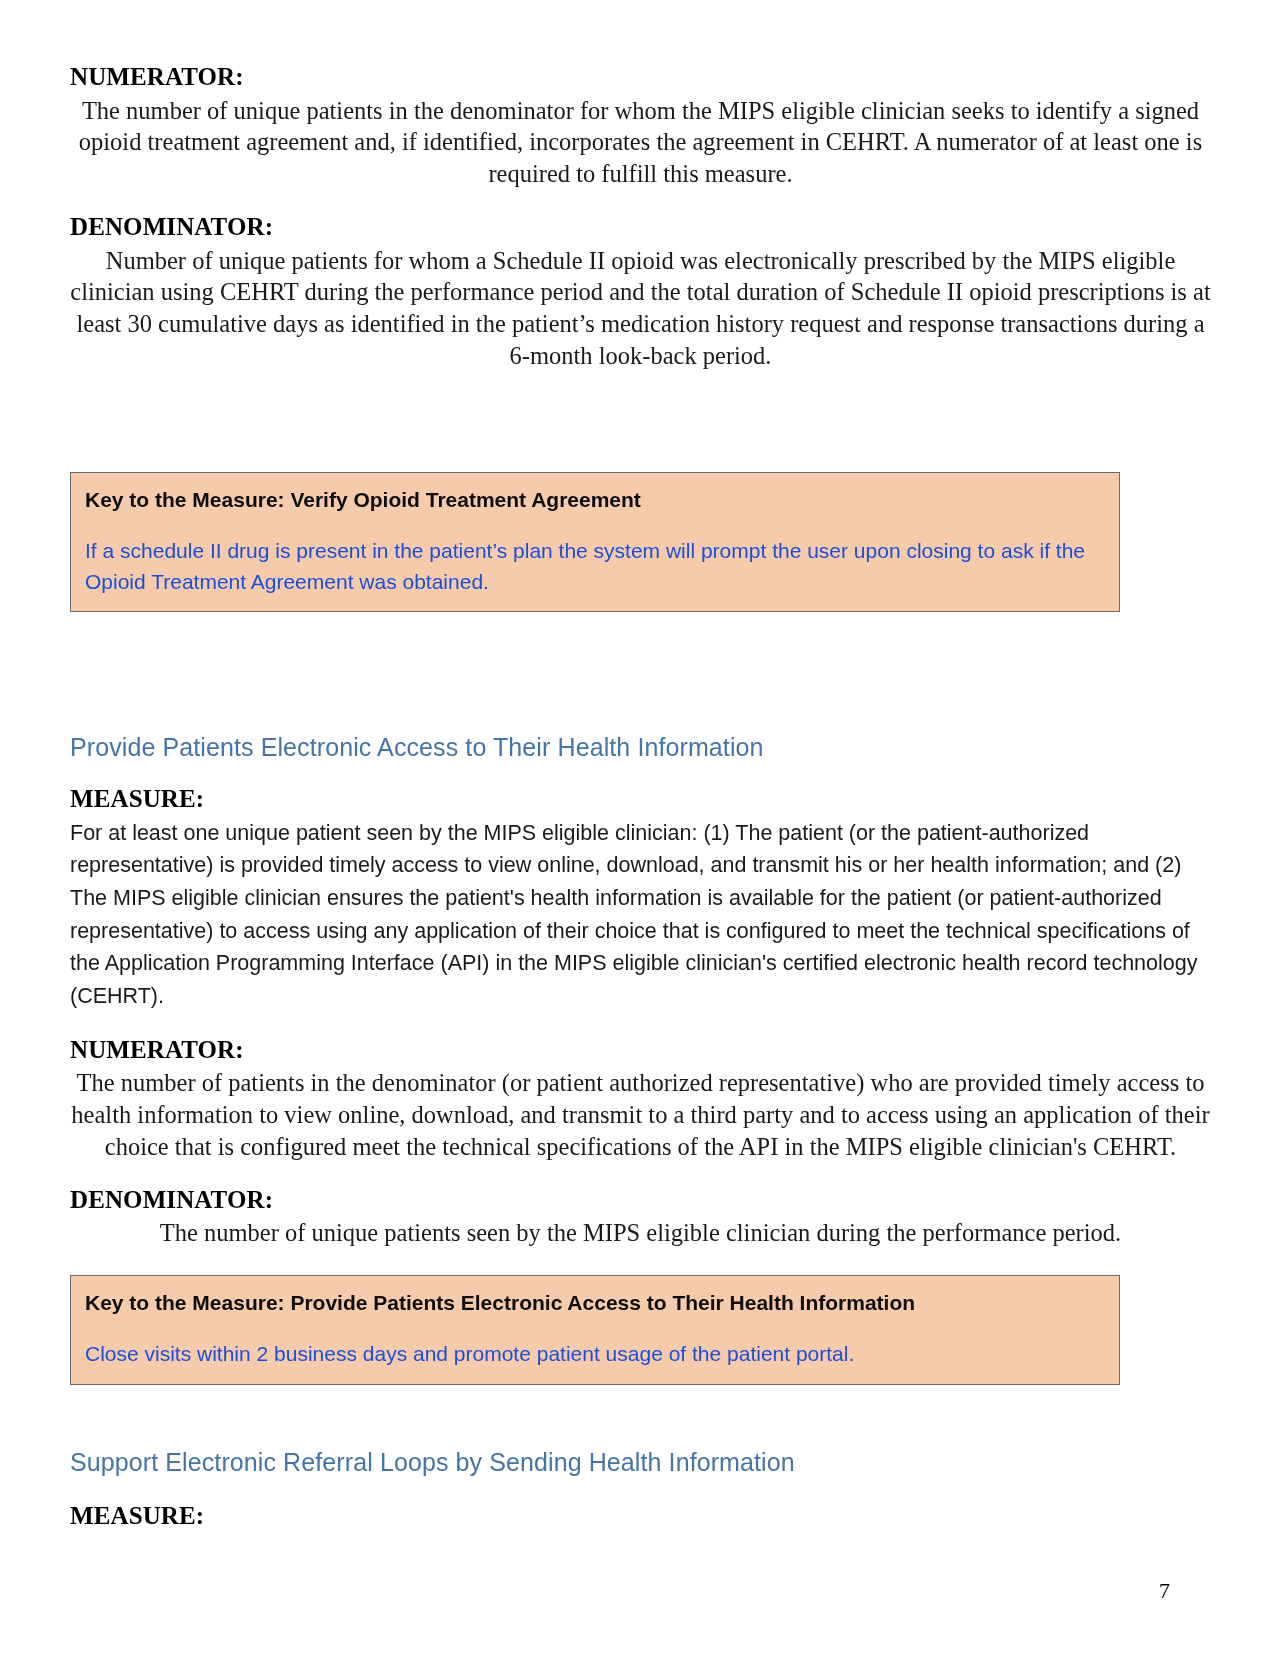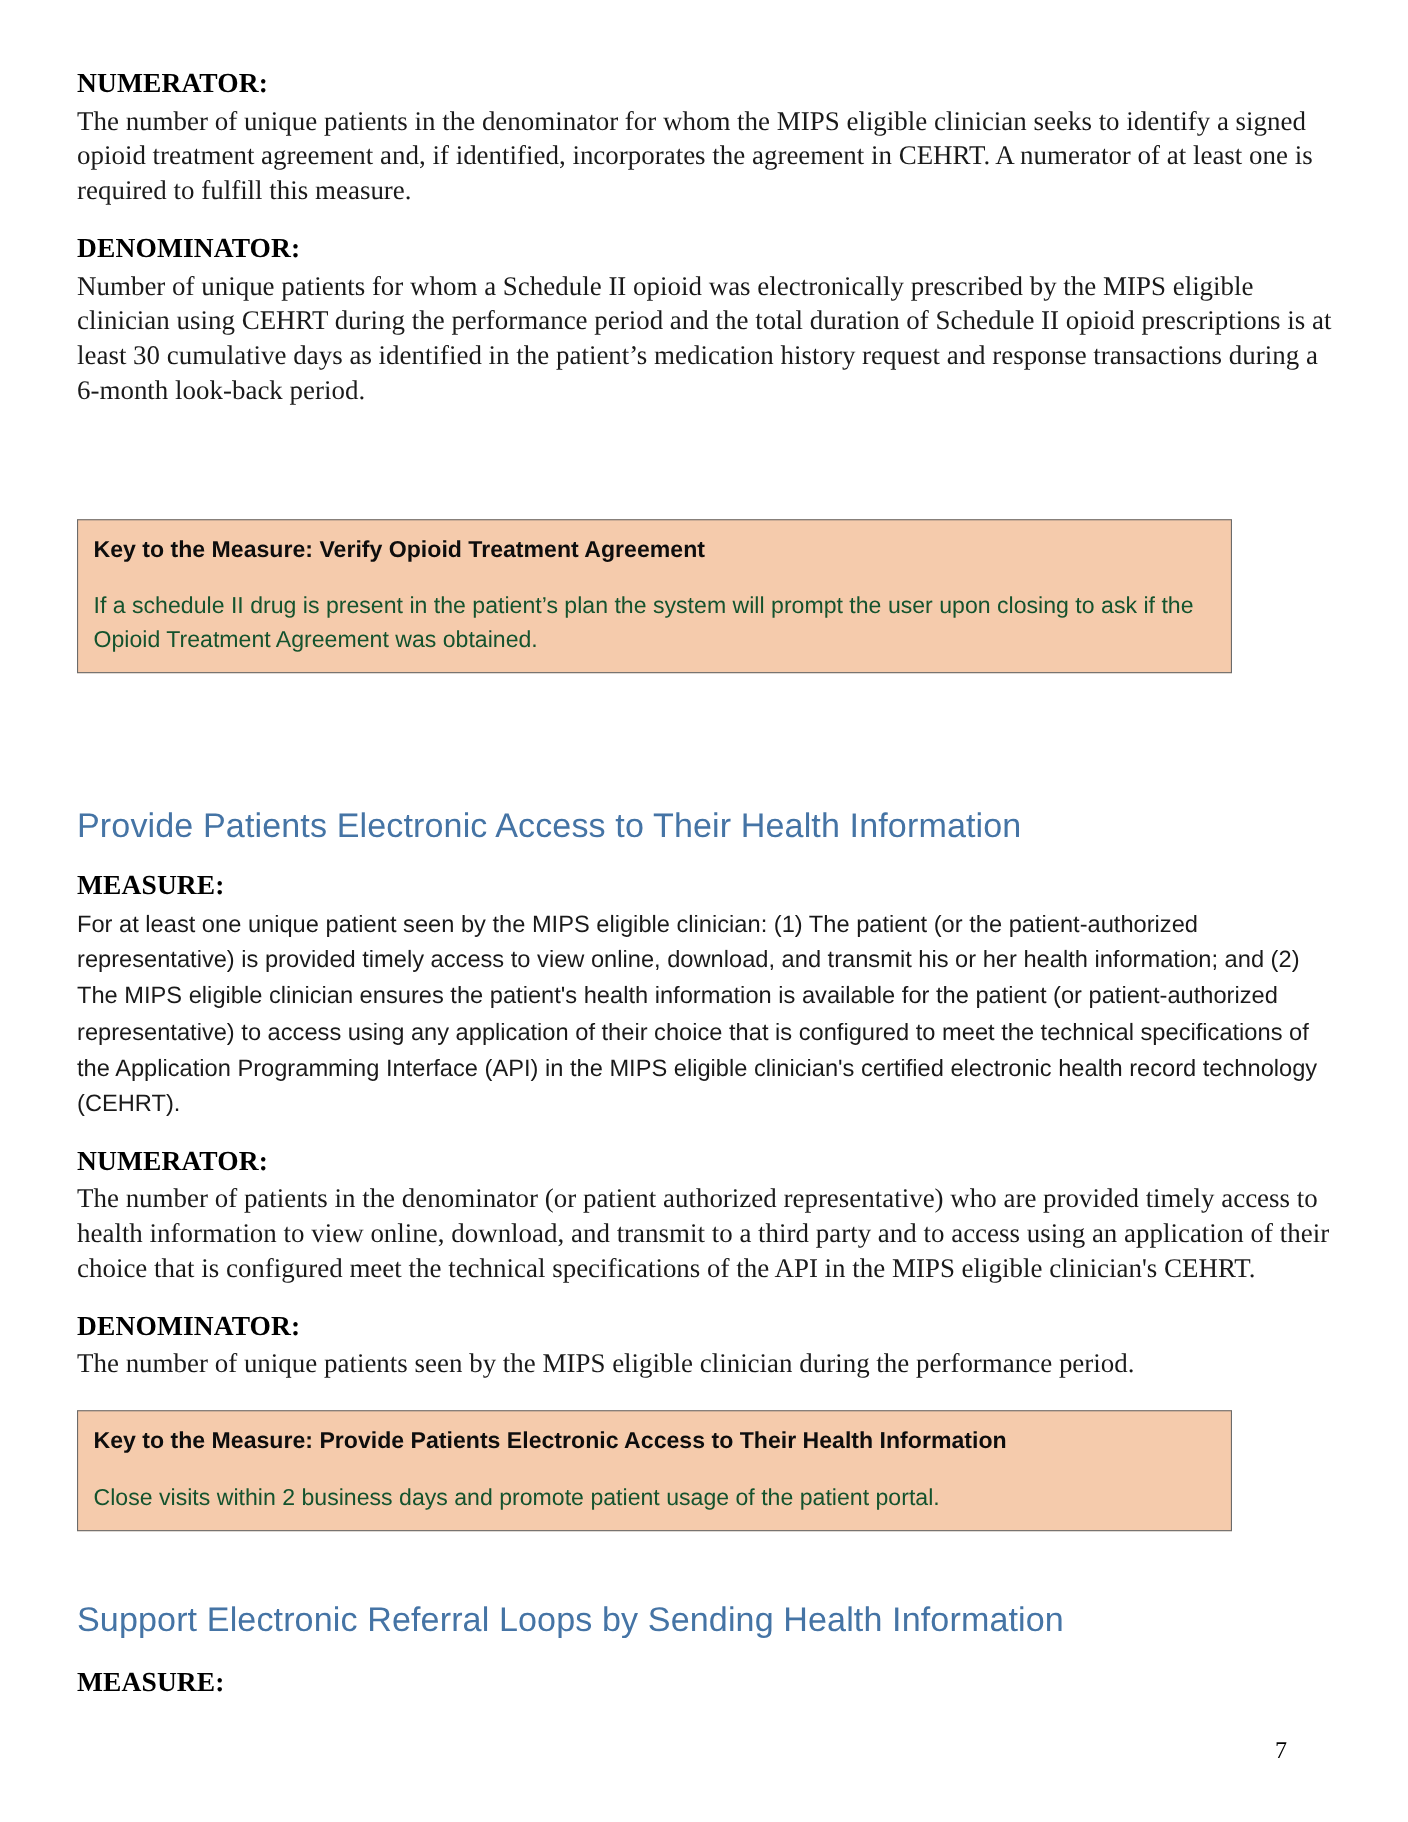--- a/index.html
+++ b/index.html
@@ -26,36 +26,36 @@
     letter-spacing: 0.1px;
     line-height: 1.18;
     margin: 0 0 3px 0;
   }
   .serif-body {
     font-family: "Liberation Serif", "DejaVu Serif", serif;
     font-size: 24.5px;
     color: #1a1a1a;
     line-height: 1.30;
     margin: 0;
-    text-align: left;
+    text-align: center;
   }
 
   
   .sans-body {
     font-family: Liberation Sans, sans-serif;
     font-size: 21.5px;
     color: #1a1a1a;
     line-height: 1.52;
     margin: 0;
   }
 
   
   .blue-heading {
     font-family: "Liberation Sans", "DejaVu Sans", sans-serif;
-    font-size: 31px;
+    font-size: 25px;
     font-weight: normal;
     color: #4574a5;
     line-height: 1.2;
     margin: 0;
     letter-spacing: 0.1px;
   }
 
   
   .key-box {
     box-sizing: border-box;
@@ -69,21 +69,21 @@
     font-size: 21px;
     font-weight: bold;
     color: #0d0d0d;
     line-height: 1.35;
     margin: 0;
   }
   .key-box-spacer { height: 22px; }
   .key-box-text {
     font-family: "Liberation Sans", "DejaVu Sans", sans-serif;
     font-size: 21px;
-    color: #14532d;
+    color: #1d4ed8;
     line-height: 1.45;
     margin: 0;
   }
 
   
   .gap-sm  { height: 22px; }
   .gap-lg  { height: 62px; }
   .gap-xl  { height: 100px; }
 
   .page-number {

